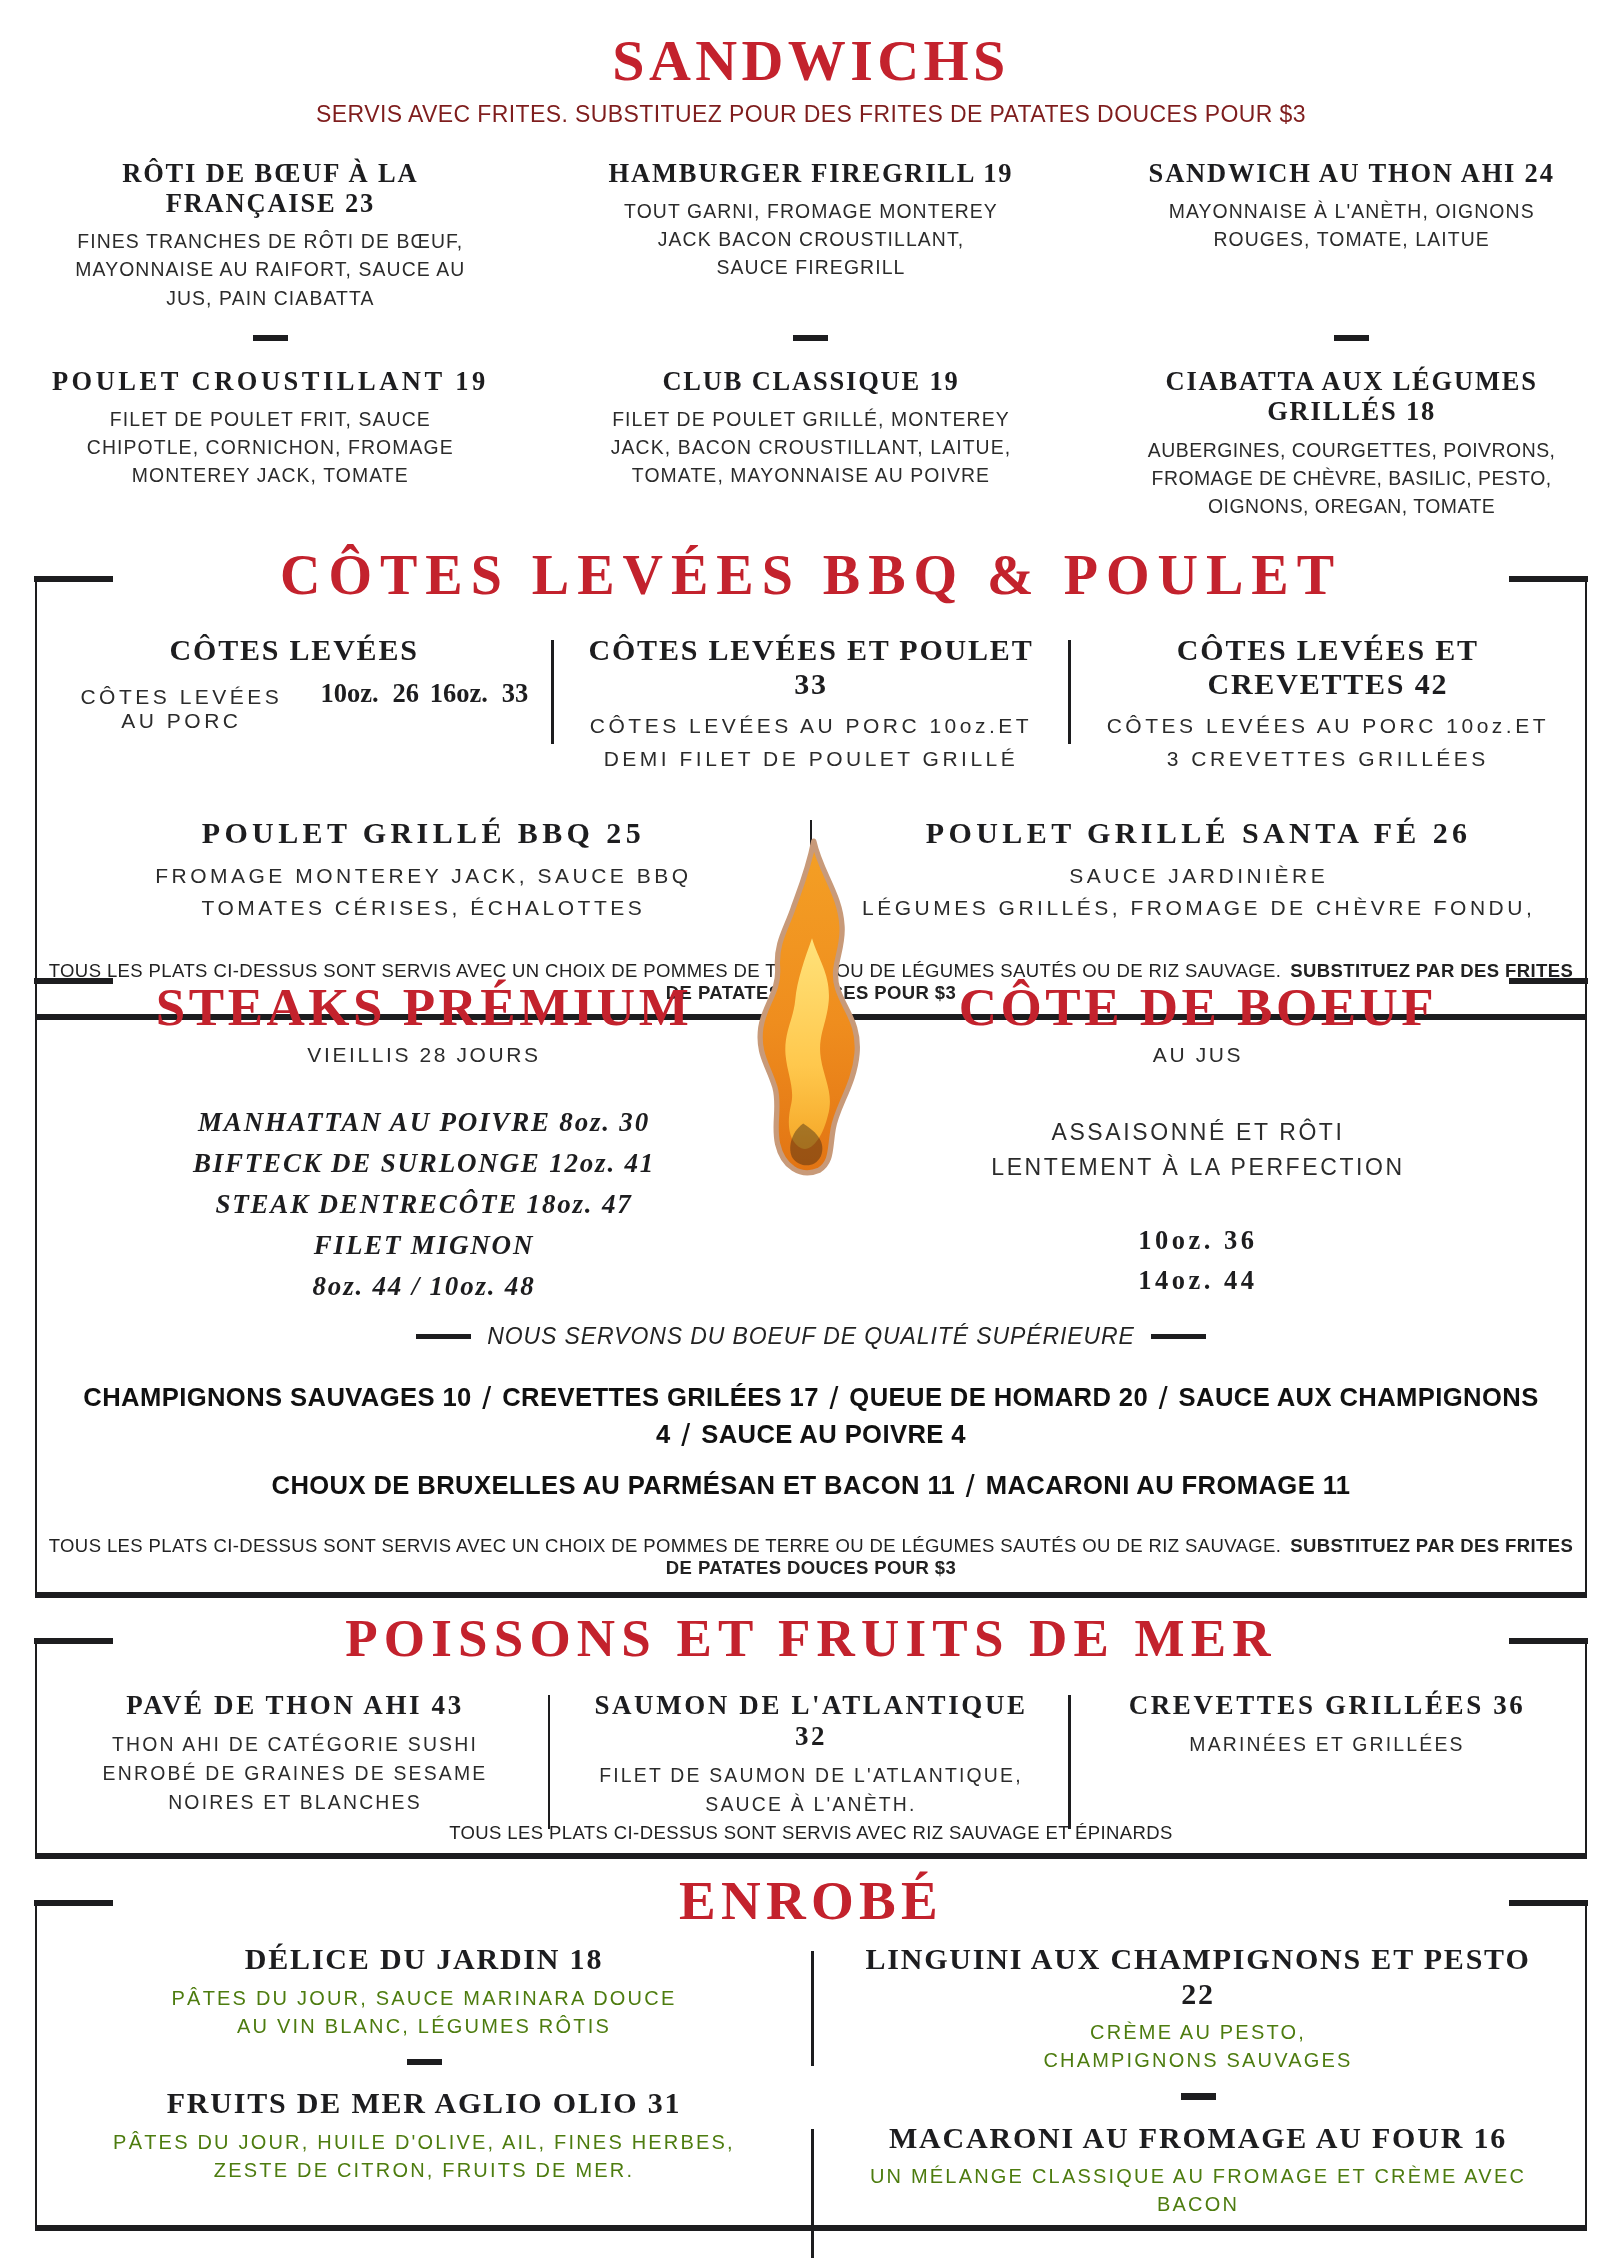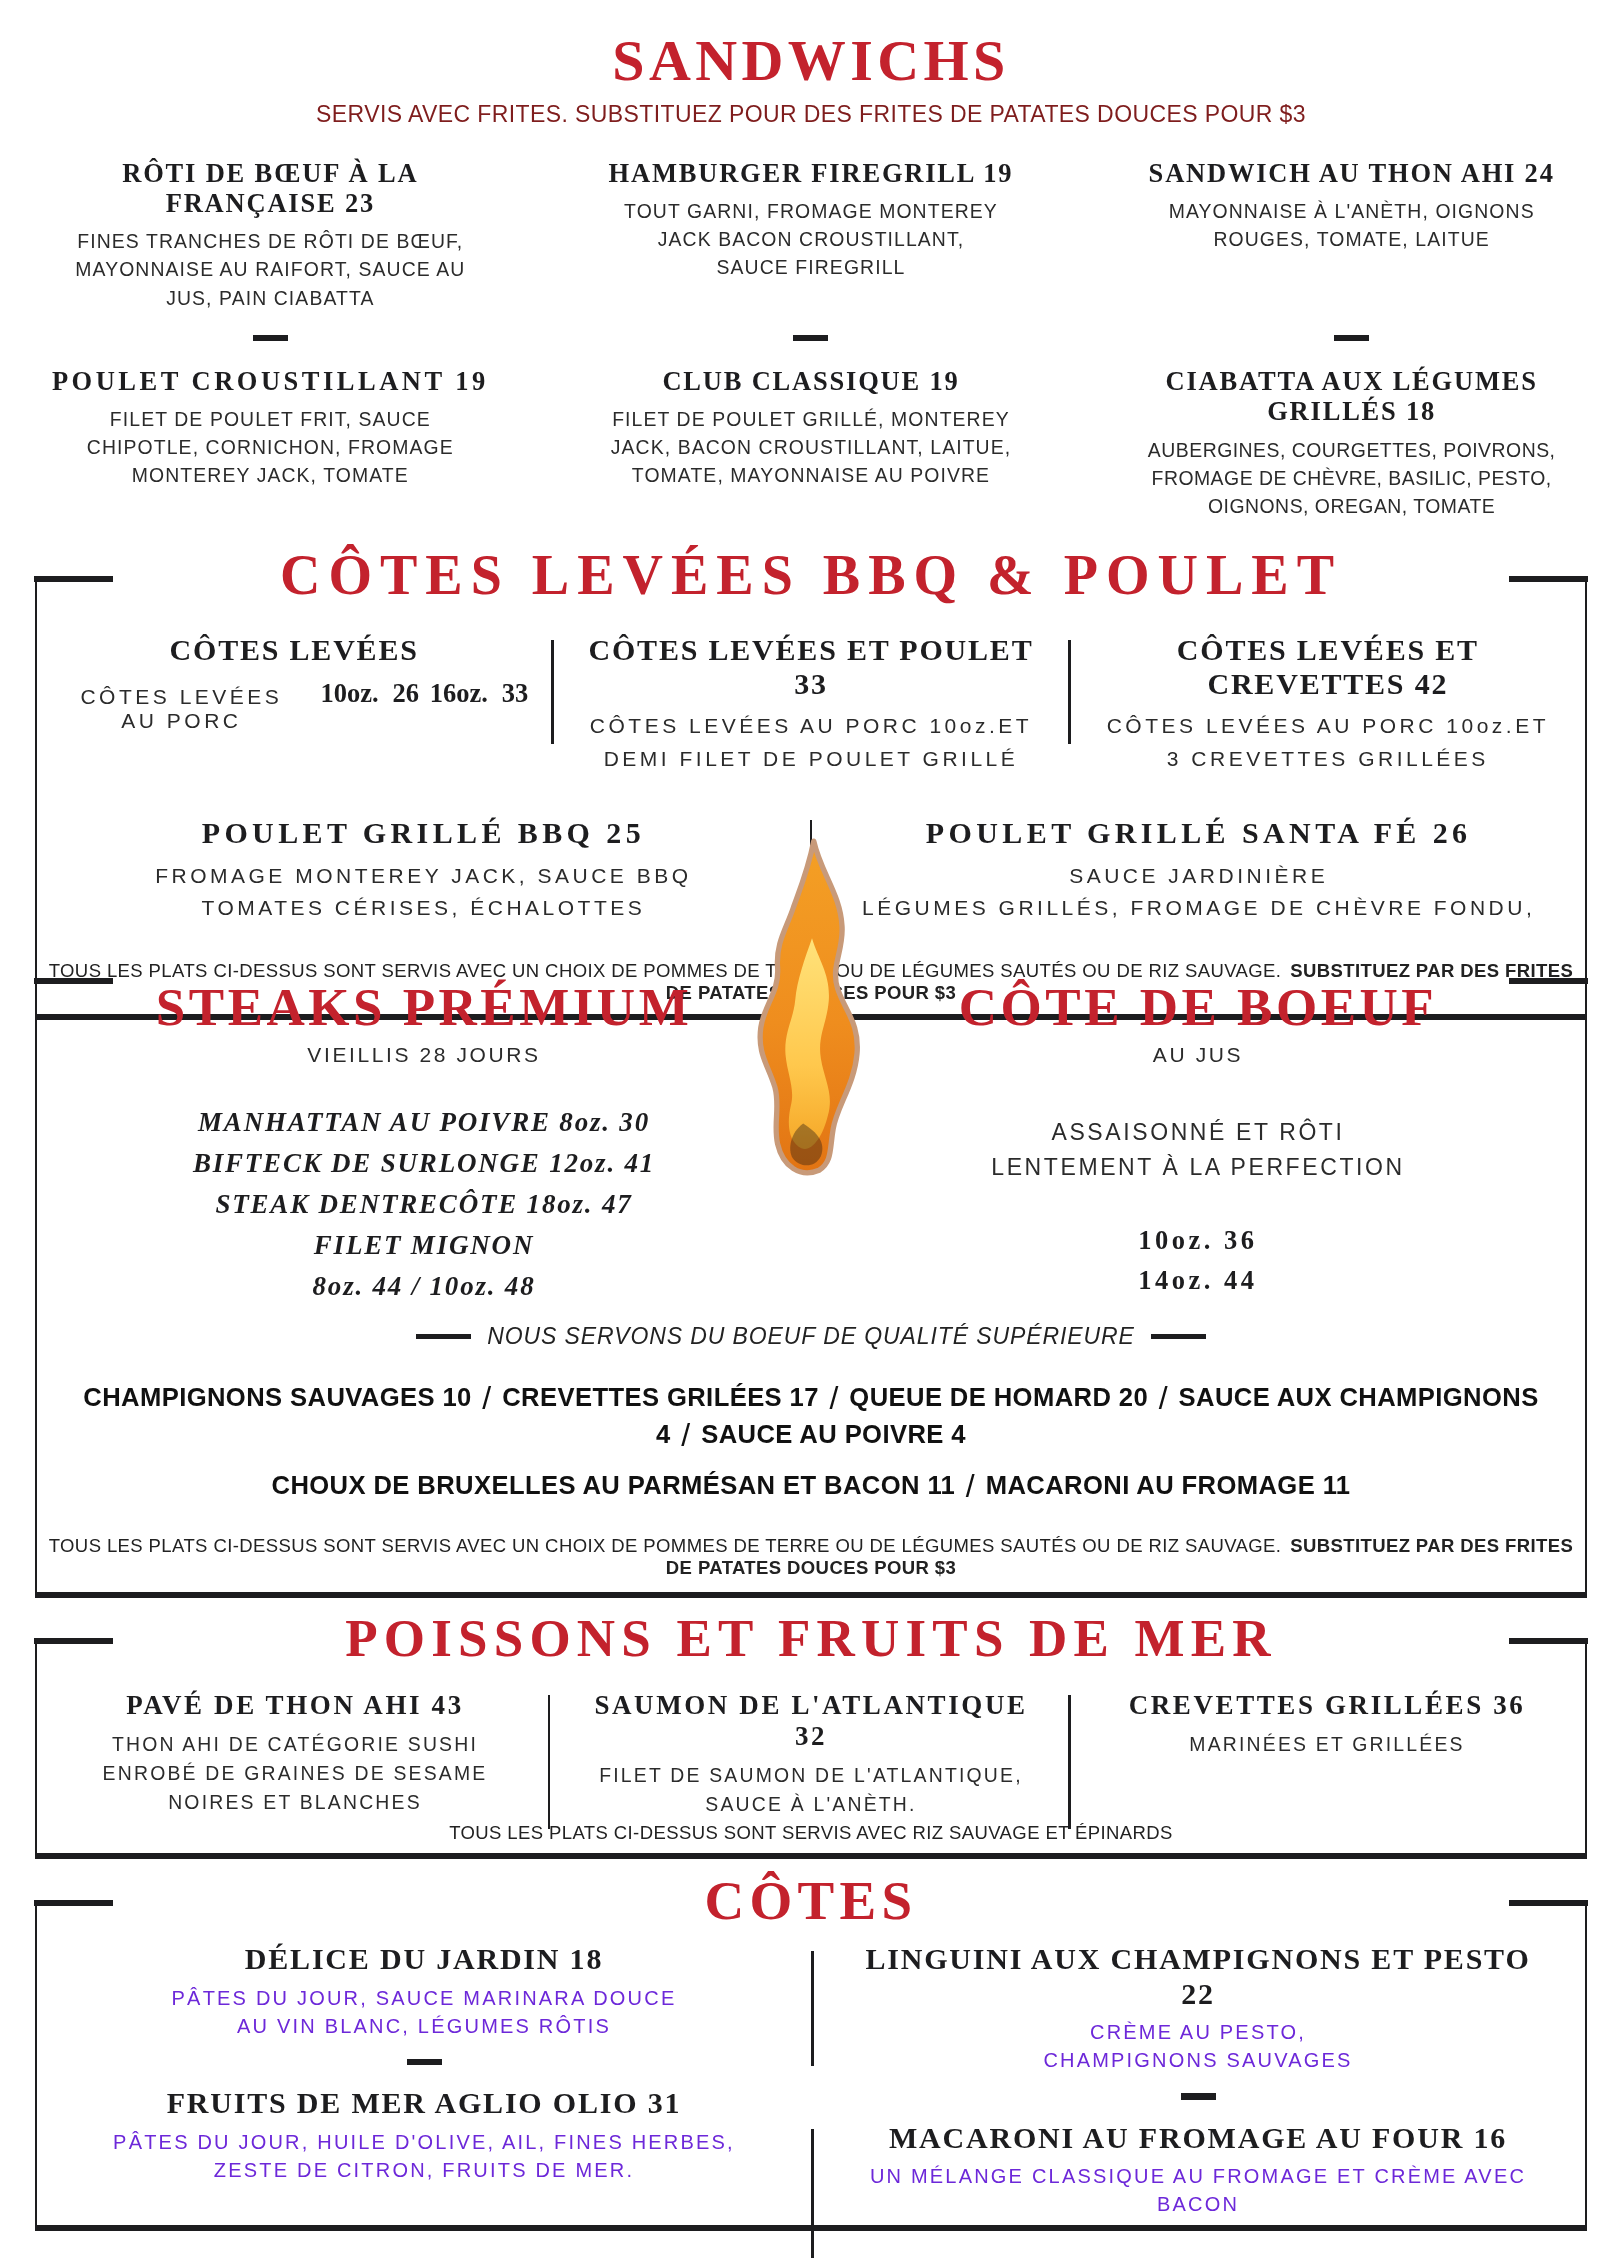--- a/index.html
+++ b/index.html
@@ -116,21 +116,21 @@
   .poi-vline{position:absolute;top:5.3px;height:134px;}
   .poi-vline.v1{left:33%;}
   .poi-vline.v2{left:66.6%;}
   .poi-footer{margin-top:3.5px;font-size:18.5px;}
   
   .pat-title{font-size:55px;letter-spacing:5.3px;position:relative;z-index:2;margin-top:14px;margin-bottom:-25px;}
   .pat-box{padding-top:39px;padding-bottom:7px;}
   .pat-grid{position:relative;display:grid;grid-template-columns:1fr 1fr;}
   .pat-cell{text-align:center;padding:0 53px;}
   .pat-cell .item-name{font-size:30px;letter-spacing:1.8px;}
-  .pat-desc{font-size:20px;letter-spacing:2.2px;color:#6d28d9;line-height:1.4;margin-top:7px;}
+  .pat-desc{font-size:20px;letter-spacing:2.2px;color:#4d7c0f;line-height:1.4;margin-top:7px;}
   .pat-dashrow{margin-top:19.4px;}
   .pat-row2{margin-top:21px;}
   .pat-vline{position:absolute;left:50%;}
   .pat-vline.v1{top:8.8px;height:115px;}
   .pat-vline.v2{top:187px;height:132px;}
 </style>
 </head>
 <body>
 
 <div class="page">
@@ -363,21 +363,21 @@
         <div class="vline poi-vline v2"></div>
       </div>
 
       <div class="box-footer poi-footer">
         <span>TOUS LES PLATS CI-DESSUS SONT SERVIS AVEC RIZ SAUVAGE ET ÉPINARDS</span>
       </div>
     </div>
   </section>
 
   <section>
-    <h1 class="red-title pat-title">CÔTES</h1>
+    <h1 class="red-title pat-title">ENROBÉ</h1>
     <div class="bracket-box pat-box">
       <div class="tick l"></div>
       <div class="tick r"></div>
 
       <div class="pat-grid">
         <div class="pat-cell">
           <div class="item-name">DÉLICE DU JARDIN 18</div>
           <div class="pat-desc">
             <div>PÂTES DU JOUR, SAUCE MARINARA DOUCE</div>
             <div>AU VIN BLANC, LÉGUMES RÔTIS</div>

